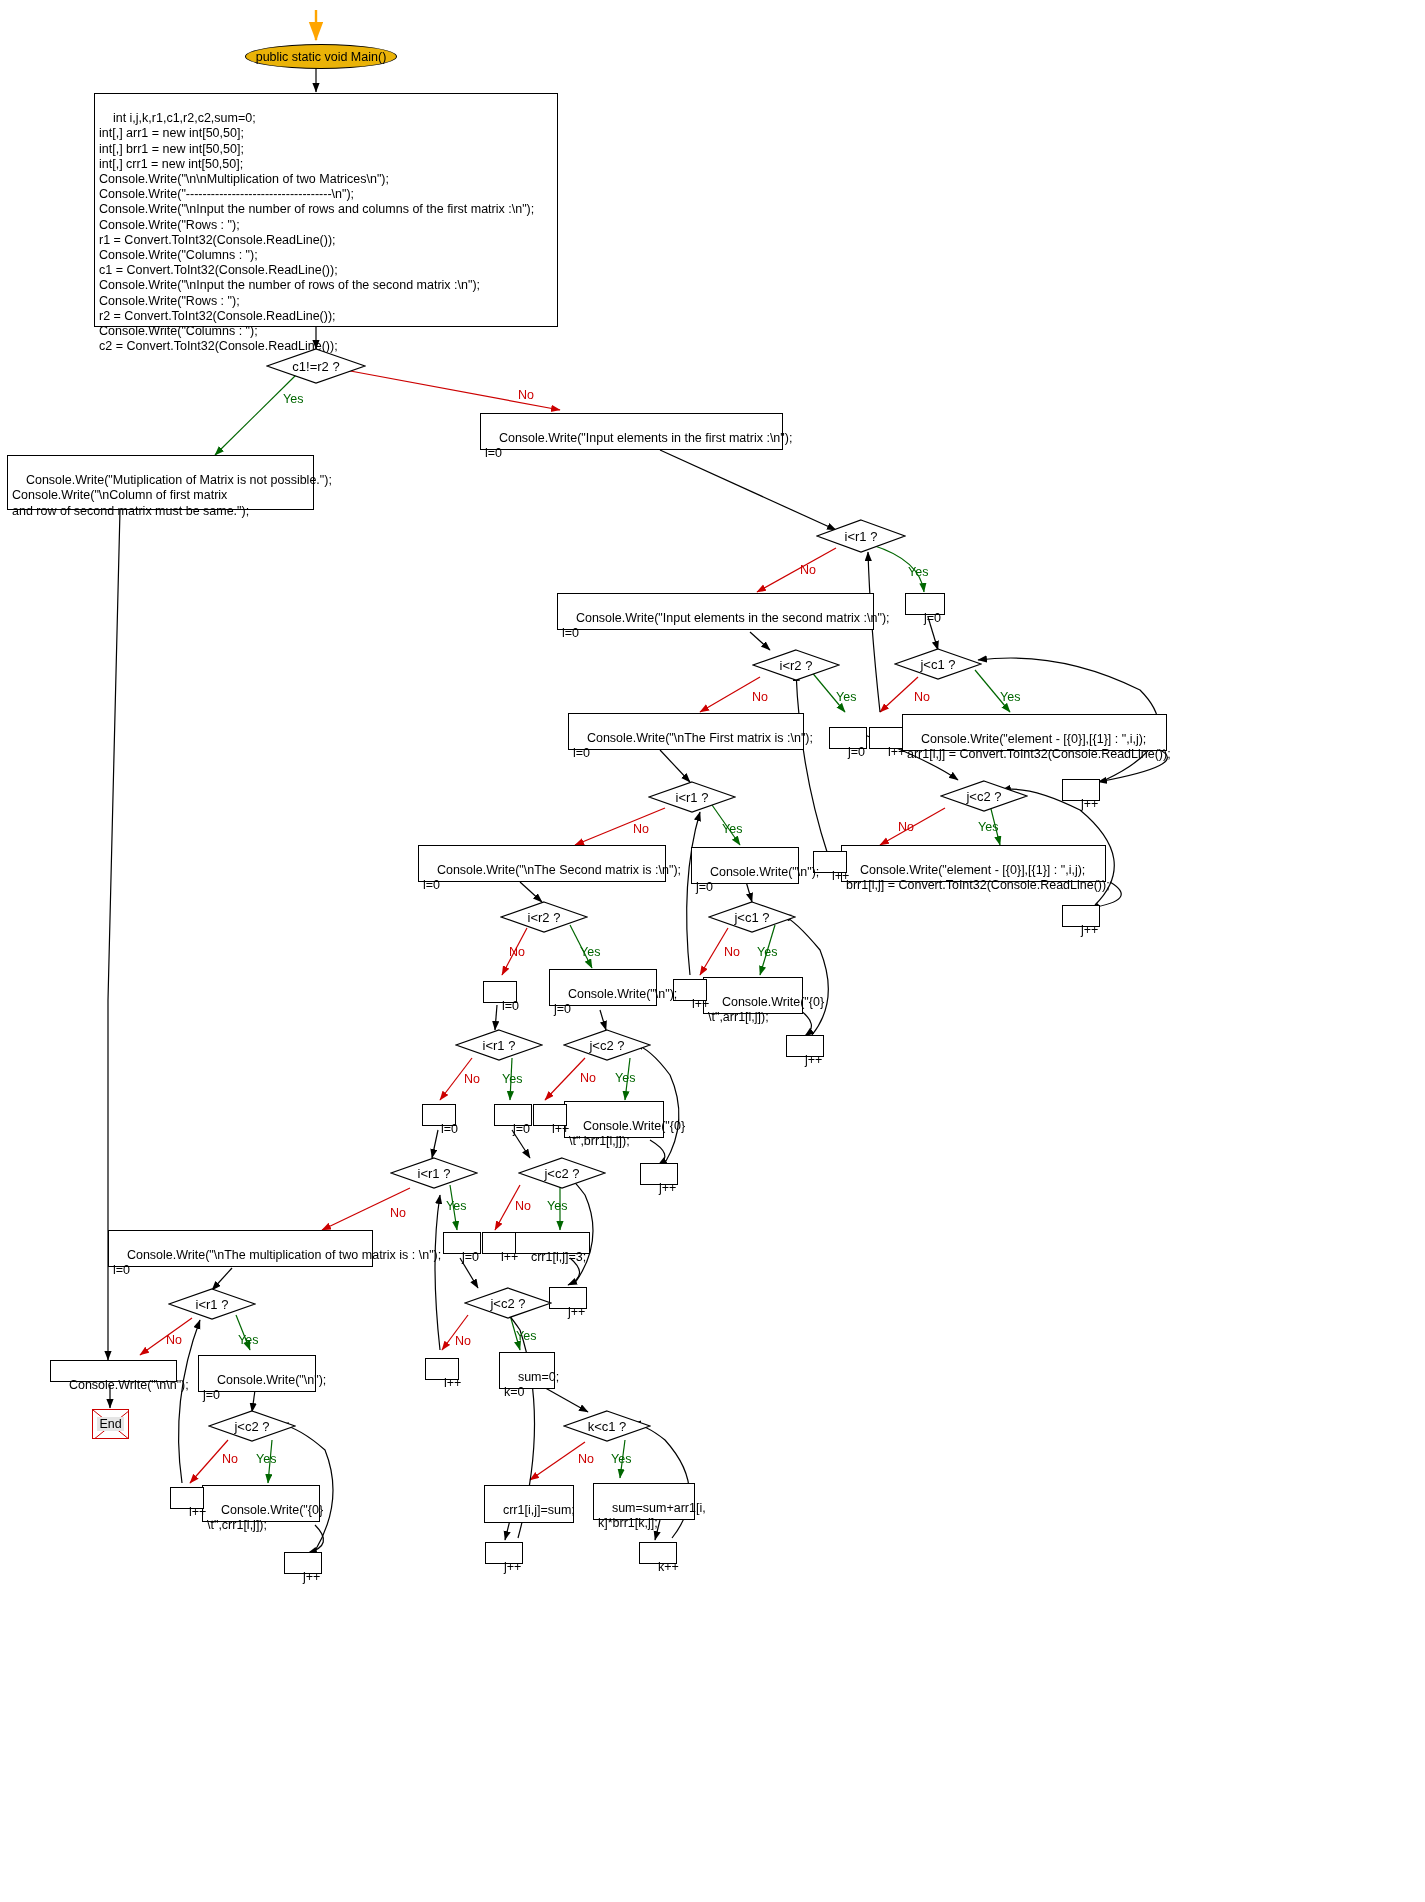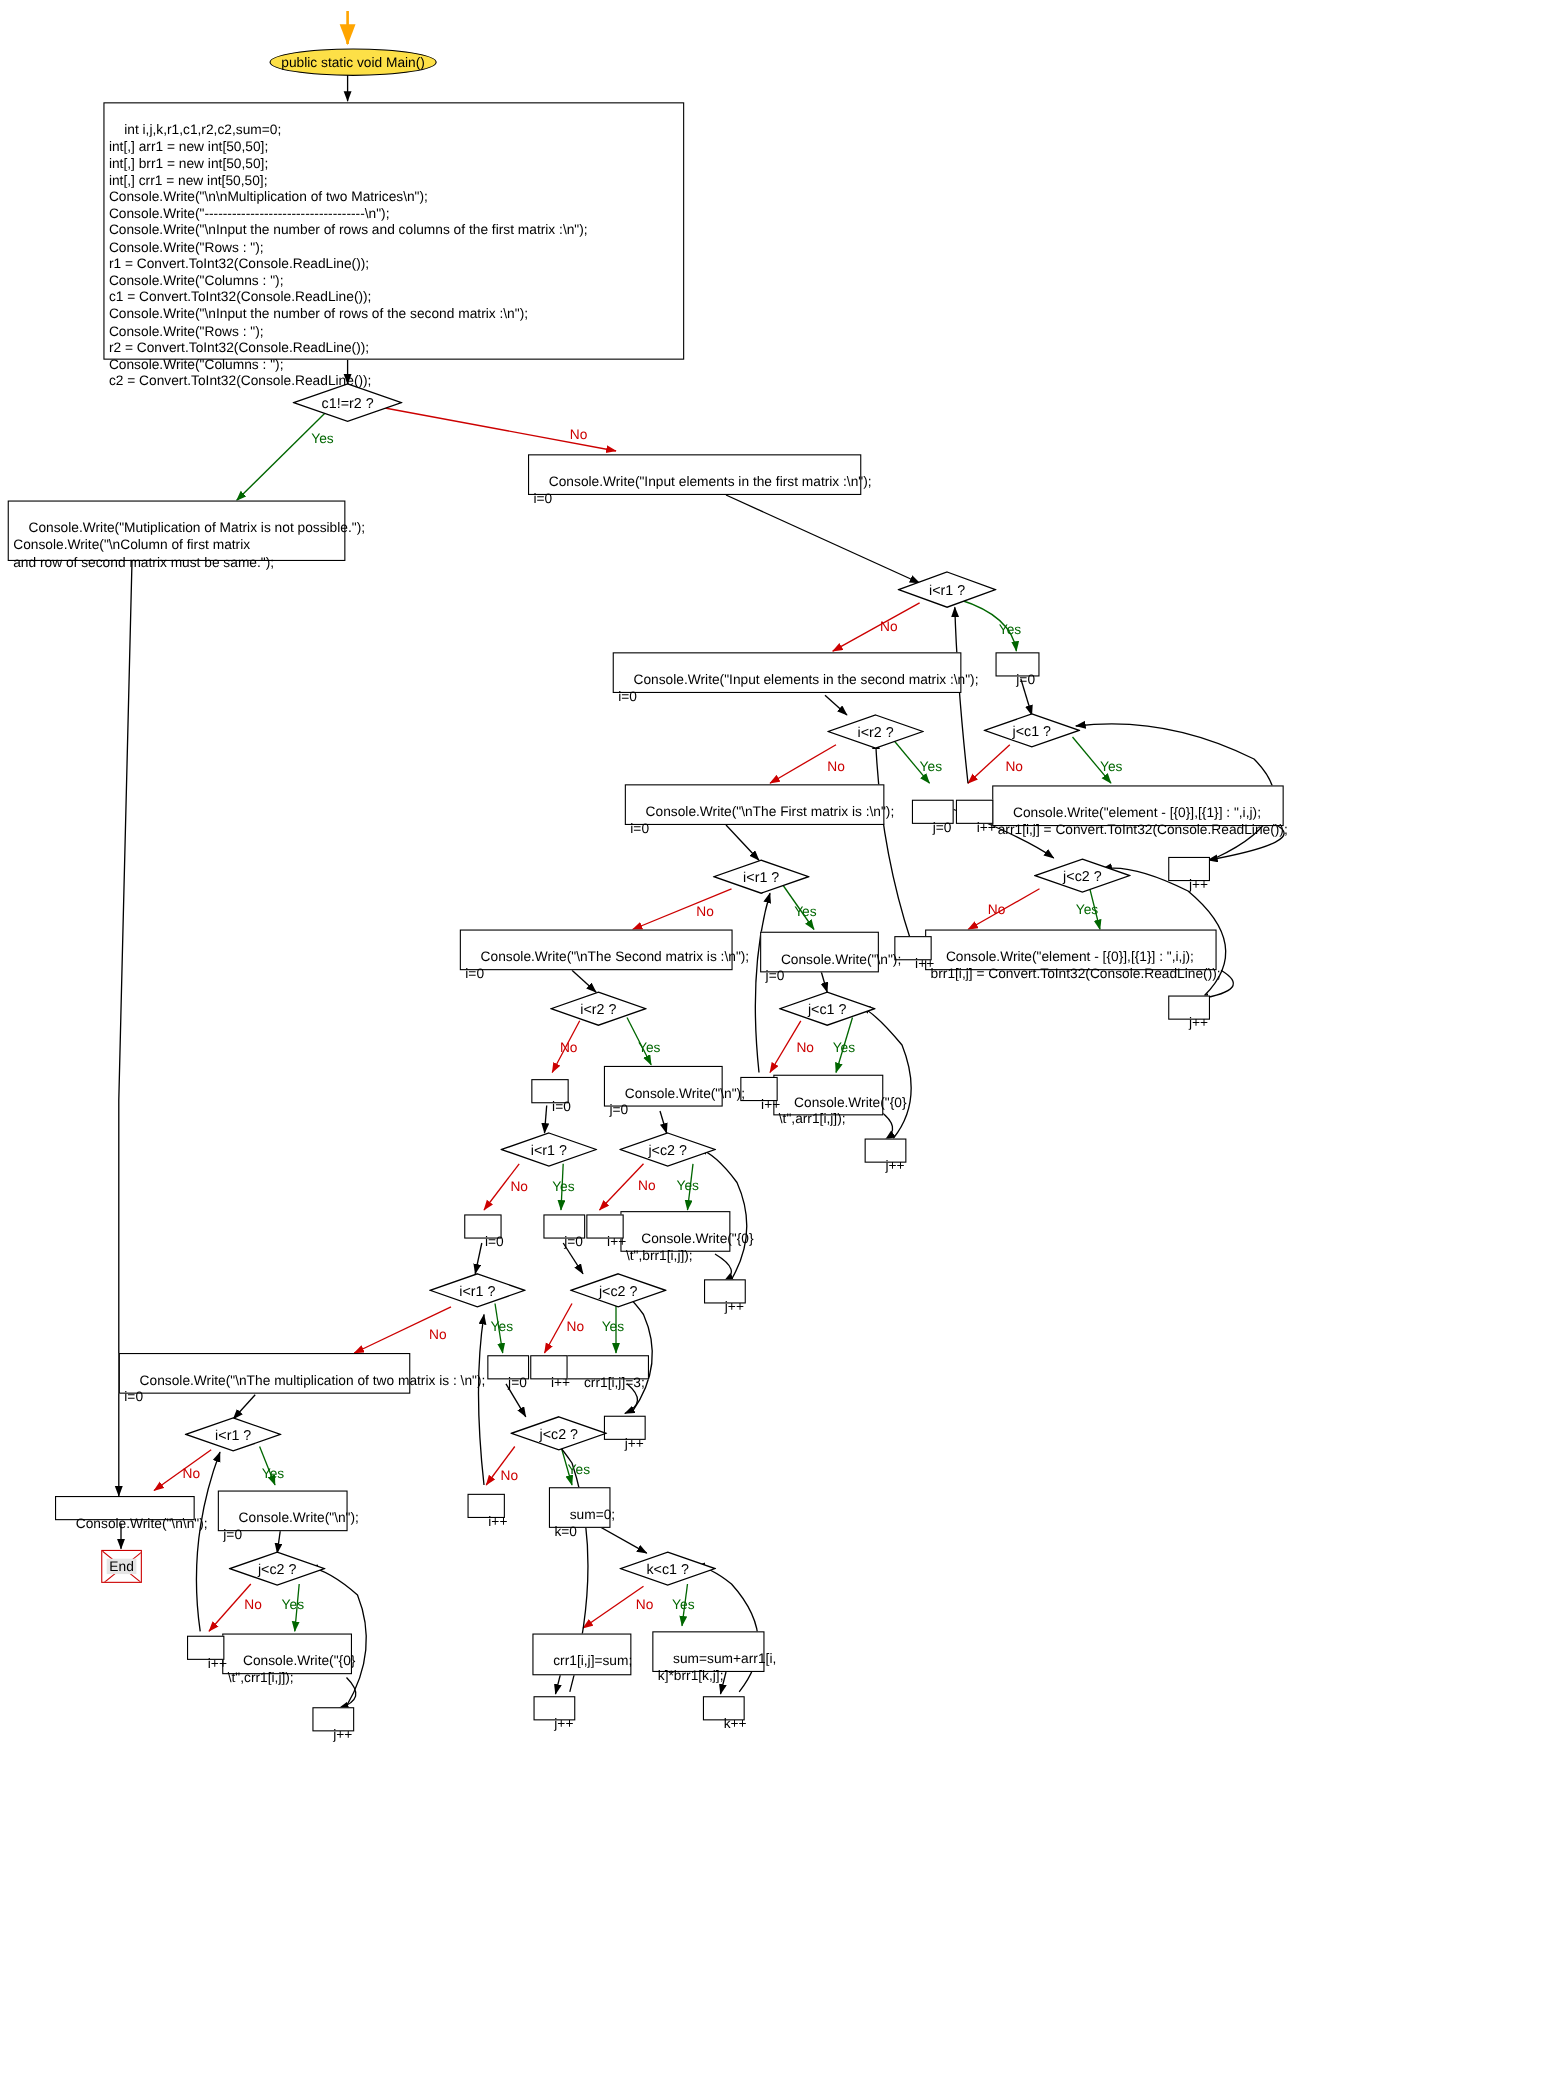--- a/index.html
+++ b/index.html
@@ -2,21 +2,21 @@
 <html><head>
 <meta charset="utf-8">
 <style>
   html,body{margin:0;padding:0;background:#ffffff;}
   body{font-family:"Liberation Sans", sans-serif;}
   #stage{position:relative;width:1425px;height:1902px;background:#fff;overflow:hidden;}
   #edges{position:absolute;left:0;top:0;width:1425px;height:1902px;pointer-events:none;}
   .node{position:absolute;box-sizing:border-box;background:#fff;}
   .proc{border:1px solid #000;padding:2px 4px 3px 4px;white-space:pre;font-size:12.5px;line-height:15.2px;color:#000;}
   .term{display:flex;align-items:center;justify-content:center;text-align:center;font-size:12.5px;color:#000;
-        border:1px solid #000;border-radius:50%;background:#fde047;white-space:nowrap;}
+        border:1px solid #000;border-radius:50%;background:#eab308;white-space:nowrap;}
   .endnode{display:flex;align-items:center;justify-content:center;font-size:12.5px;color:#000;border:1px solid #cc0000;background:#fff;}
   .endnode .x{position:absolute;left:0;top:0;width:100%;height:100%;}
   .diamond{position:absolute;}
   .diamond svg{position:absolute;left:0;top:0;}
   .diamond .dlabel{position:absolute;left:0;top:0;width:100%;height:100%;display:flex;align-items:center;
         justify-content:center;font-size:13px;color:#000;white-space:nowrap;}
   .elab{position:absolute;font-size:12.5px;white-space:nowrap;}
   .yes{color:#006600;}
   .no{color:#cc0000;}
 </style>
@@ -187,21 +187,21 @@
       <path d="M182,1483 Q170,1400 200,1320" stroke="#000" marker-end="url(#ah-k)"></path>
 
       <path d="M110,1385 L110,1408" stroke="#000" marker-end="url(#ah-k)"></path>
     </g>
   </svg>
 
   <div class="node term" style="left:245px;top:44px;width:152px;height:25px;">
     <span>public static void Main()</span>
   </div>
 
-  <div class="node proc" style="left:94px;top:93px;width:528px;height:234px;">
+  <div class="node proc" style="left:94px;top:93px;width:464px;height:234px;">
     <span>int i,j,k,r1,c1,r2,c2,sum=0;
 int[,] arr1 = new int[50,50];
 int[,] brr1 = new int[50,50];
 int[,] crr1 = new int[50,50];
 Console.Write("\n\nMultiplication of two Matrices\n");
 Console.Write("-----------------------------------\n");
 Console.Write("\nInput the number of rows and columns of the first matrix :\n");
 Console.Write("Rows : ");
 r1 = Convert.ToInt32(Console.ReadLine());
 Console.Write("Columns : ");

